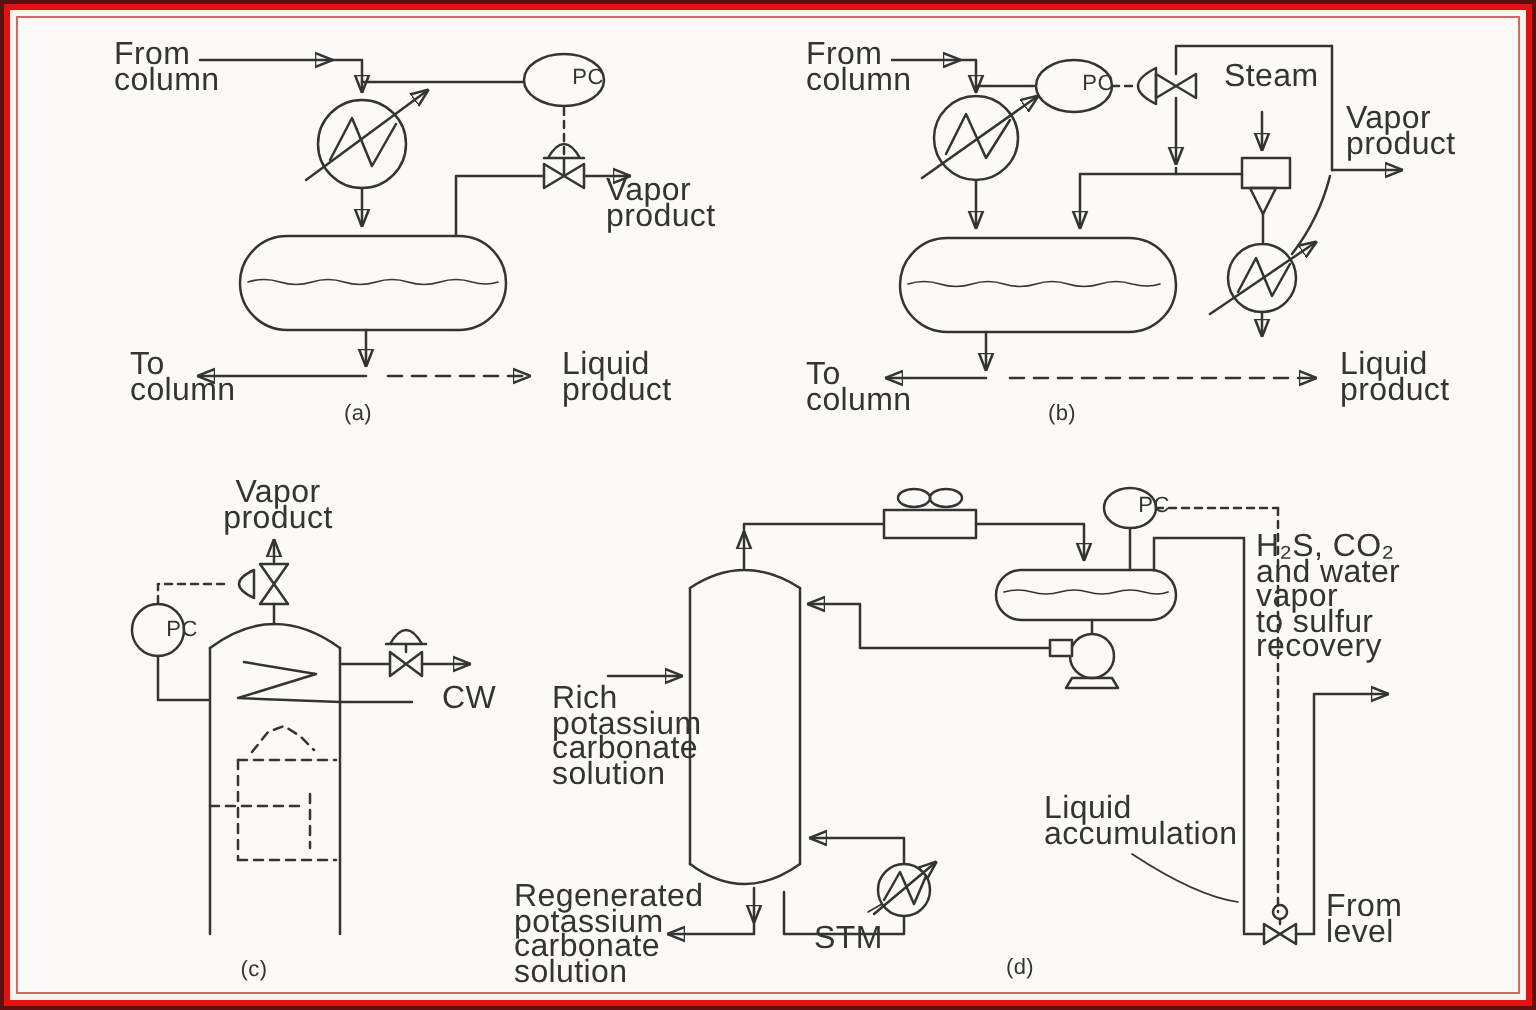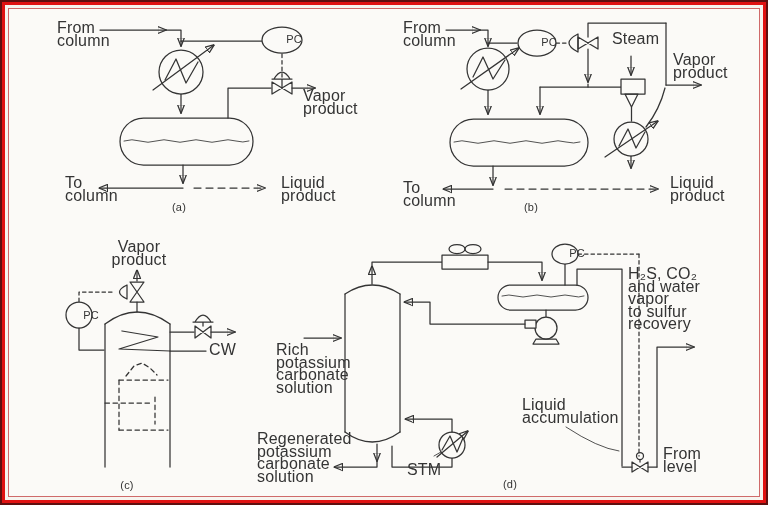--- a/index.html
+++ b/index.html
@@ -226,28 +226,28 @@
 product</div>
   <div class="lbl" style="left:403px;top:182px">To
 column</div>
   <div class="lbl" style="left:670px;top:177px">Liquid
 product</div>
   <div class="lbl cap" style="left:524px;top:201px">(b)</div>
 
   <div class="lbl ctr" style="left:108px;top:241px;width:62px">Vapor
 product</div>
   <div class="lbl pc" style="left:59px;top:309px">PC</div>
-  <div class="lbl" style="left:209px;top:344px">CW</div>
+  <div class="lbl" style="left:221px;top:344px">CW</div>
   <div class="lbl cap ctr" style="left:112px;top:479px;width:30px">(c)</div>
 
   <div class="lbl" style="left:276px;top:344px">Rich
 potassium
 carbonate
 solution</div>
-  <div class="lbl" style="left:257px;top:433px">Regenerated
+  <div class="lbl" style="left:257px;top:443px">Regenerated
 potassium
 carbonate
 solution</div>
   <div class="lbl" style="left:407px;top:464px">STM</div>
   <div class="lbl pc" style="left:545px;top:247px">PC</div>
   <div class="lbl" style="left:628px;top:268px">H₂S, CO₂
 and water
 vapor
 to sulfur
 recovery</div>

